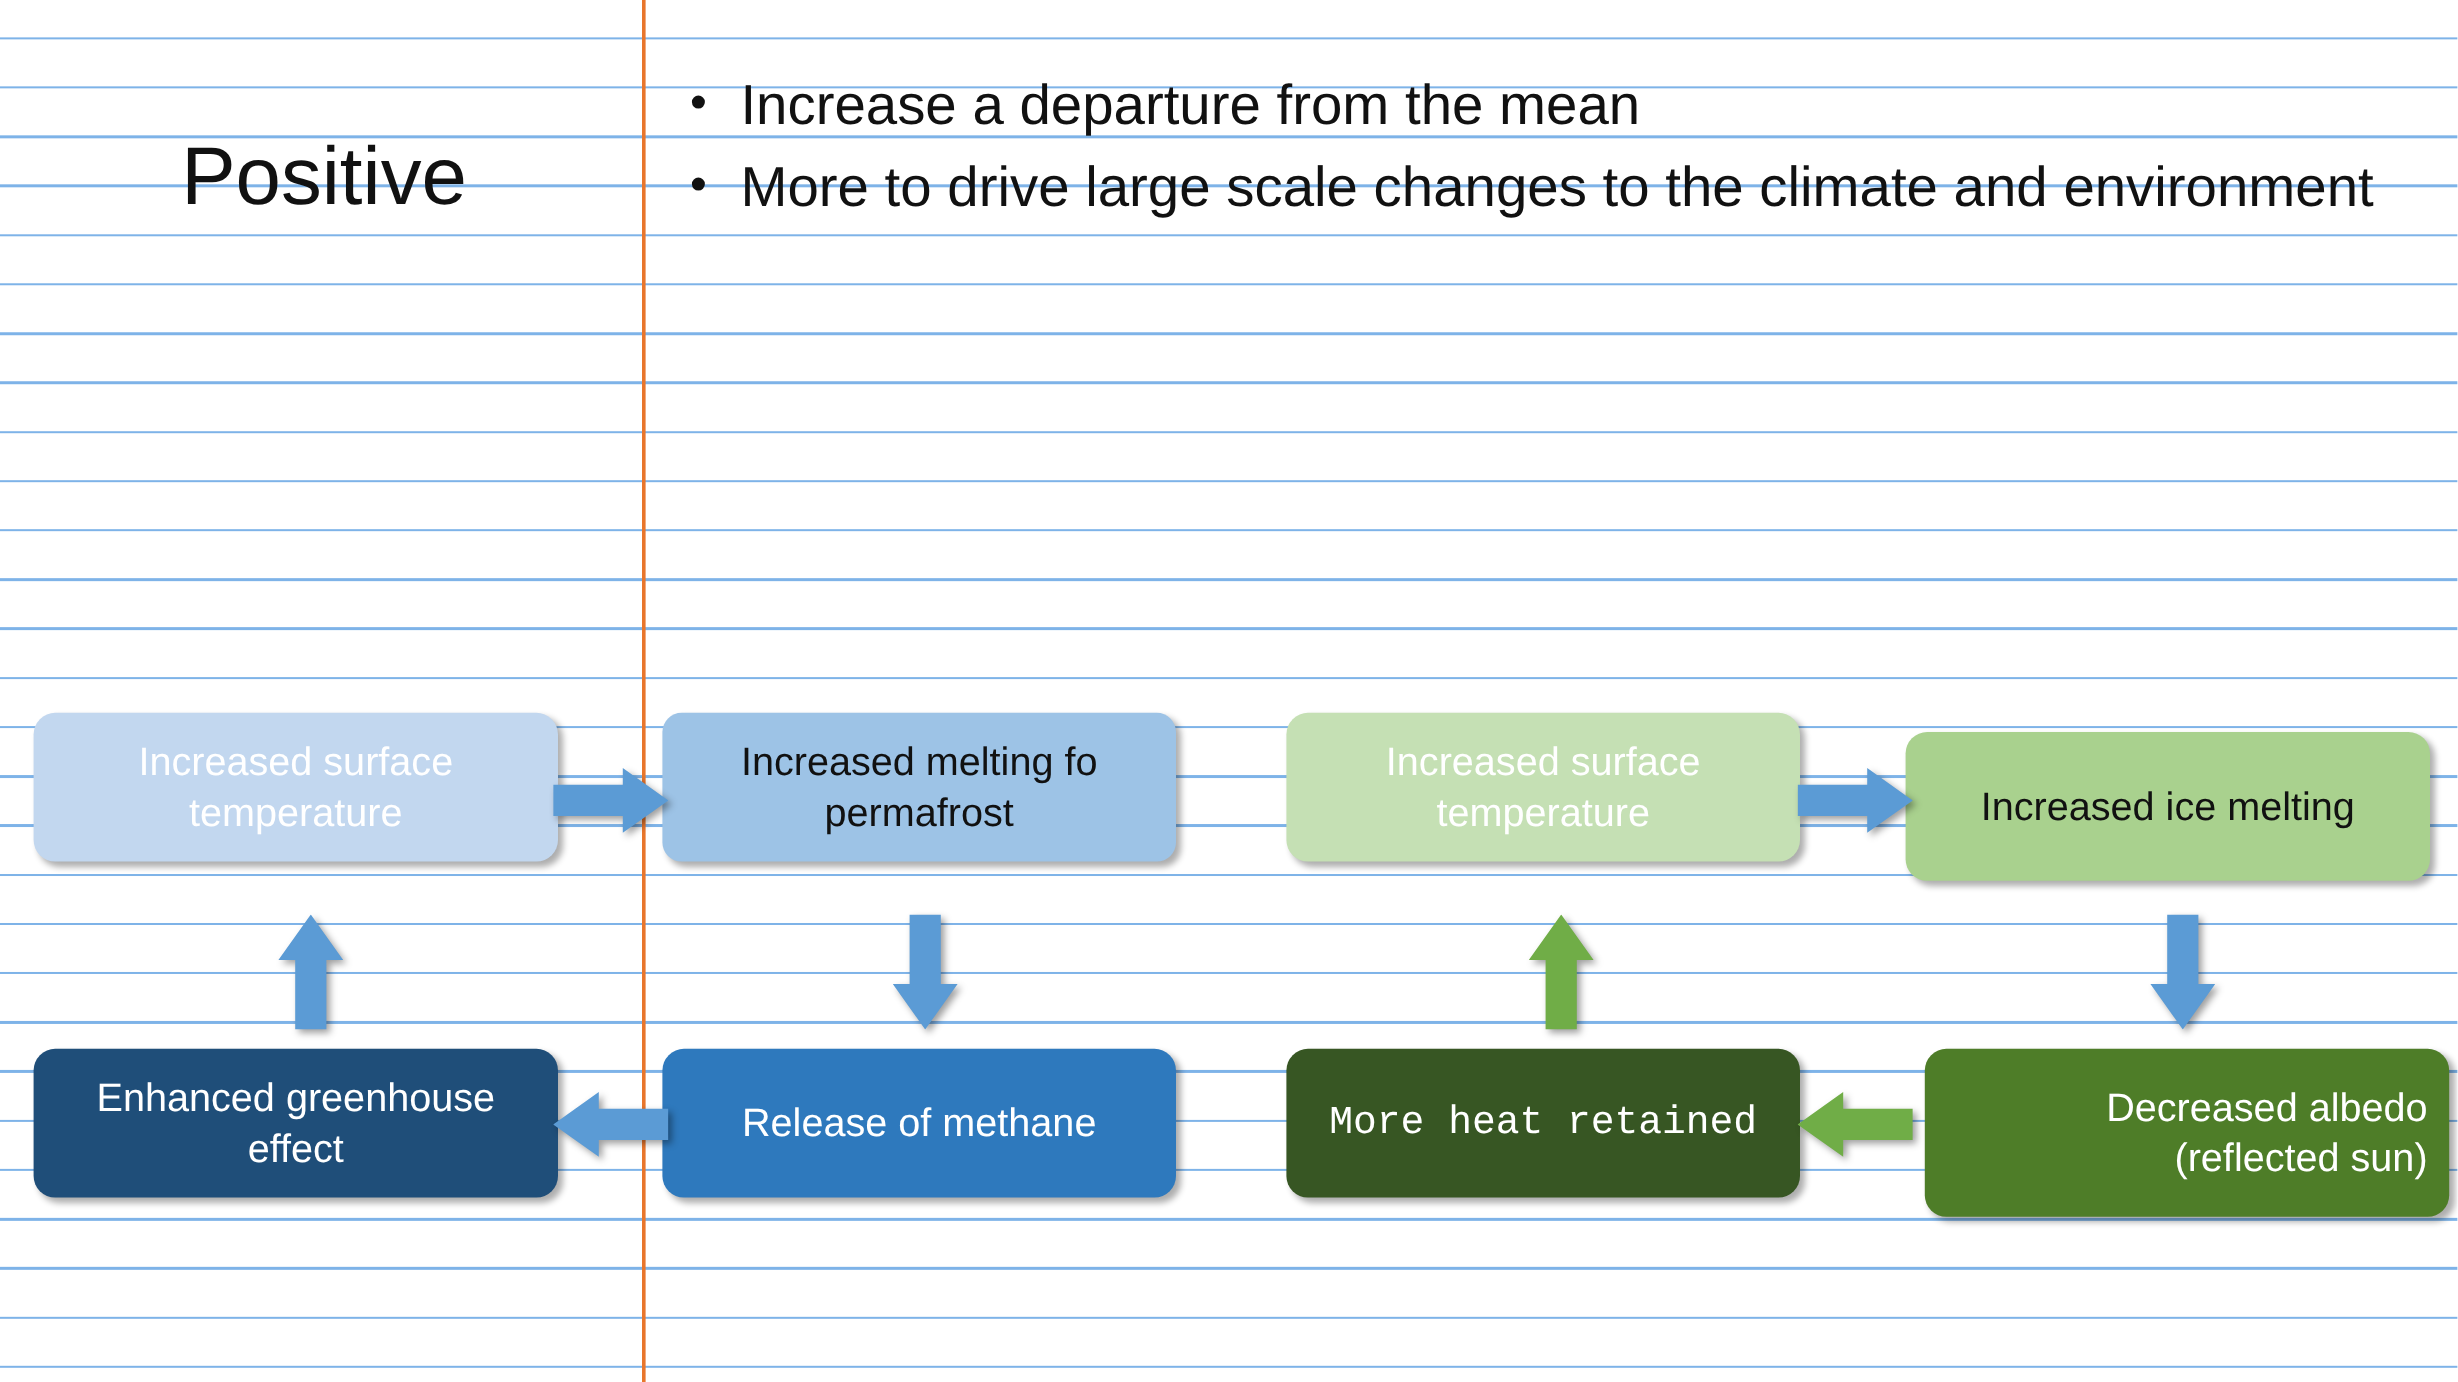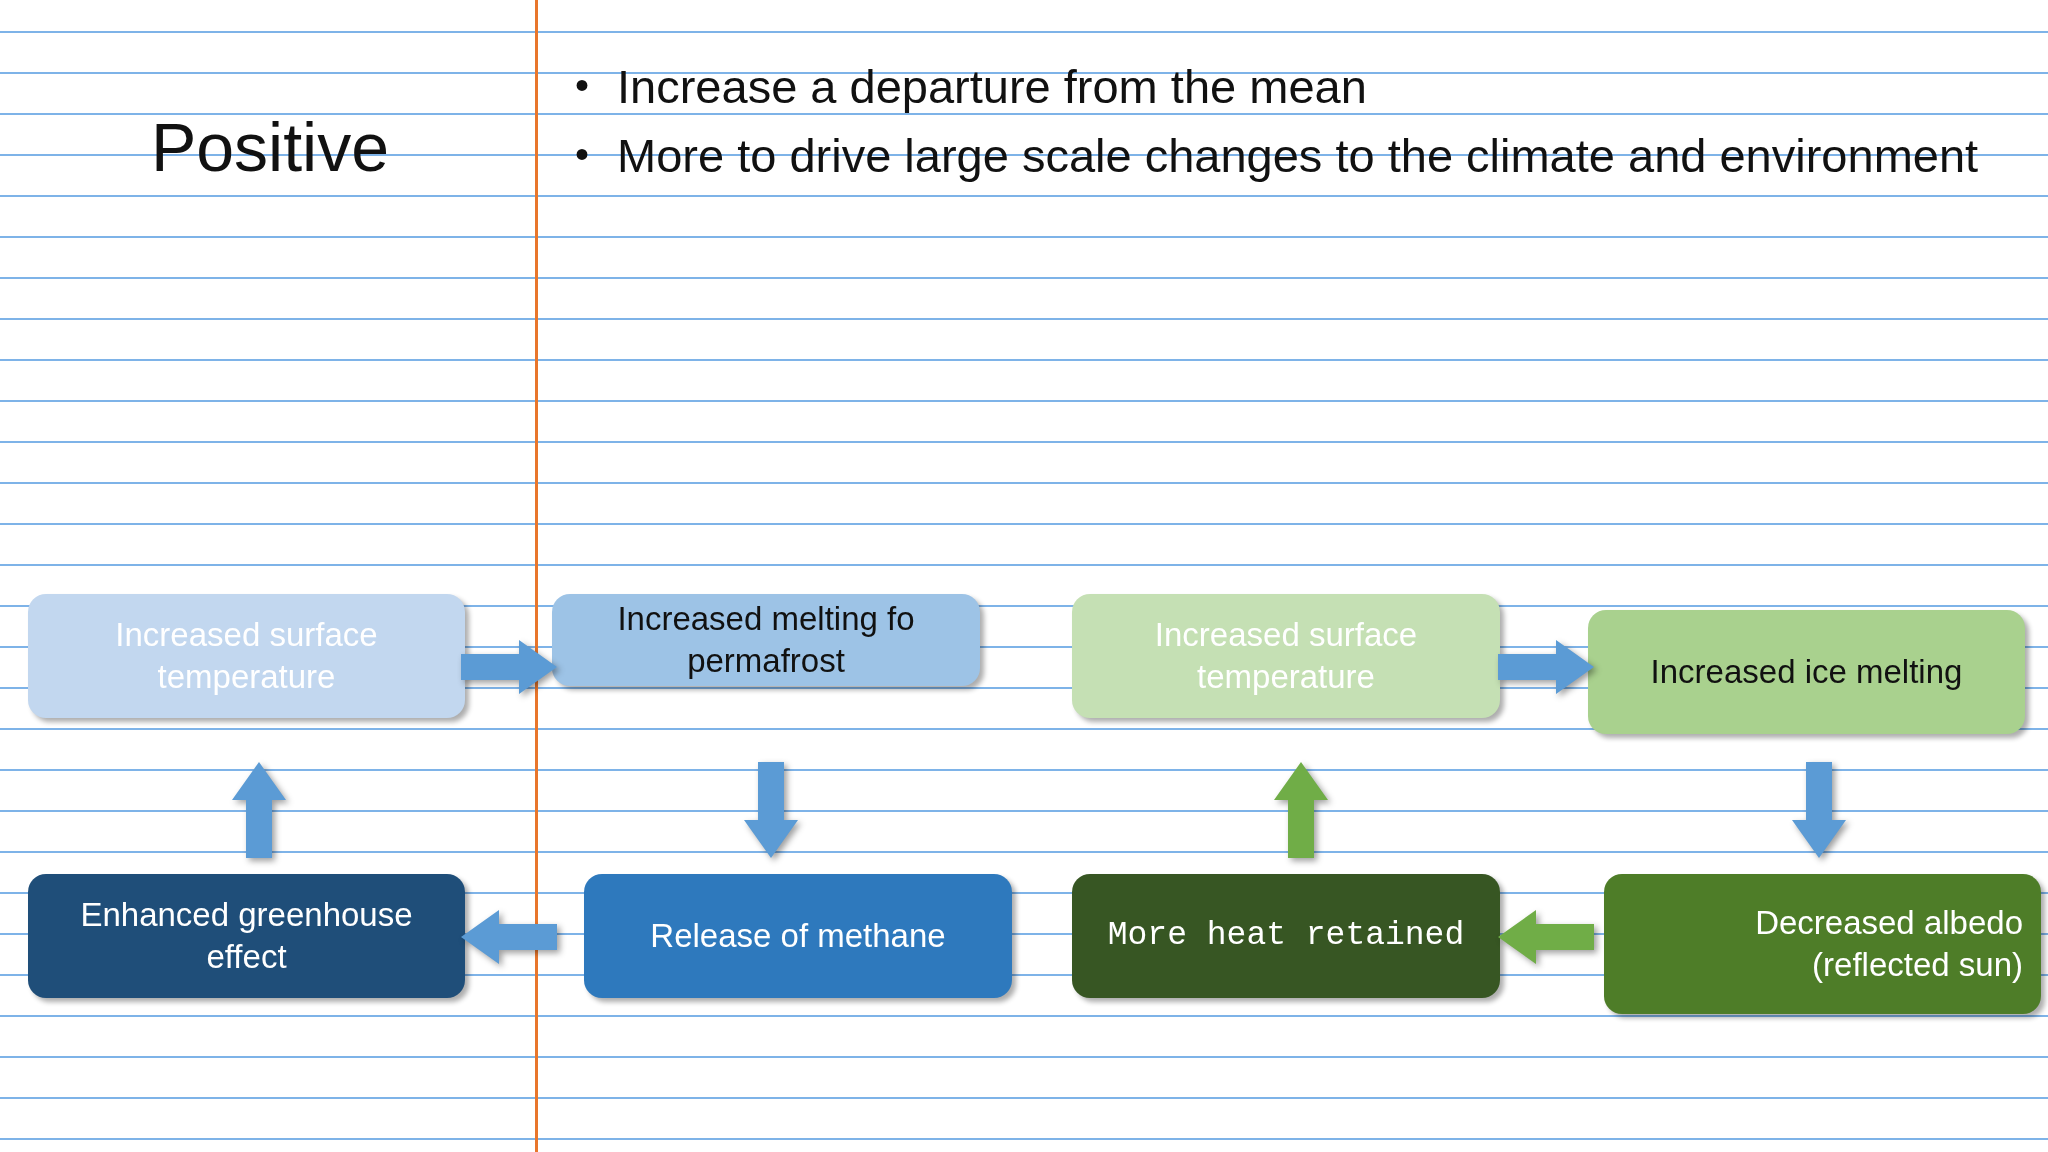--- a/index.html
+++ b/index.html
@@ -52,26 +52,26 @@
     border-radius:18px;
     display:flex;align-items:center;justify-content:center;
     text-align:center;
     font-size:33px;line-height:1.26;
     padding:6px 18px;
     box-sizing:border-box;
     box-shadow:4px 4px 5px rgba(0,0,0,0.32);
   }
   
   #n1{left:28px;  top:594px; width:437px; height:124px; background:#c2d7ef; color:#ffffff;}
-  #n2{left:552px; top:594px; width:428px; height:92px; background:#9dc3e6; color:#111111;}
+  #n2{left:552px; top:594px; width:428px; height:124px; background:#9dc3e6; color:#111111;border-radius:16px;}
   #n3{left:1072px;top:594px; width:428px; height:124px; background:#c5e0b4; color:#ffffff;}
   #n4{left:1588px;top:594px; width:437px; height:124px; background:#a9d18e; color:#111111;}
   
   #n5{left:28px;  top:874px; width:437px; height:124px; background:#1f4e79; color:#ffffff;}
-  #n6{left:584px; top:874px; width:428px; height:124px; background:#2e79bd; color:#ffffff;}
+  #n6{left:552px; top:874px; width:428px; height:124px; background:#2e79bd; color:#ffffff;}
   #n7{left:1072px;top:874px; width:428px; height:124px; background:#375623; color:#ffffff;}
   #n8{left:1604px;top:874px; width:437px; height:140px; background:#4e7d28; color:#ffffff;text-align:right;}
 
   
   .arrow{position:absolute;}
   .arrow svg{display:block;filter:drop-shadow(3px 3px 3px rgba(0,0,0,0.38));}
 
   #a1{left:461px;  top:638px; width:96px; height:58px;}
   #a2{left:1498px; top:638px; width:96px; height:58px;}
   #a3{left:742px;  top:762px; width:58px; height:96px;}

